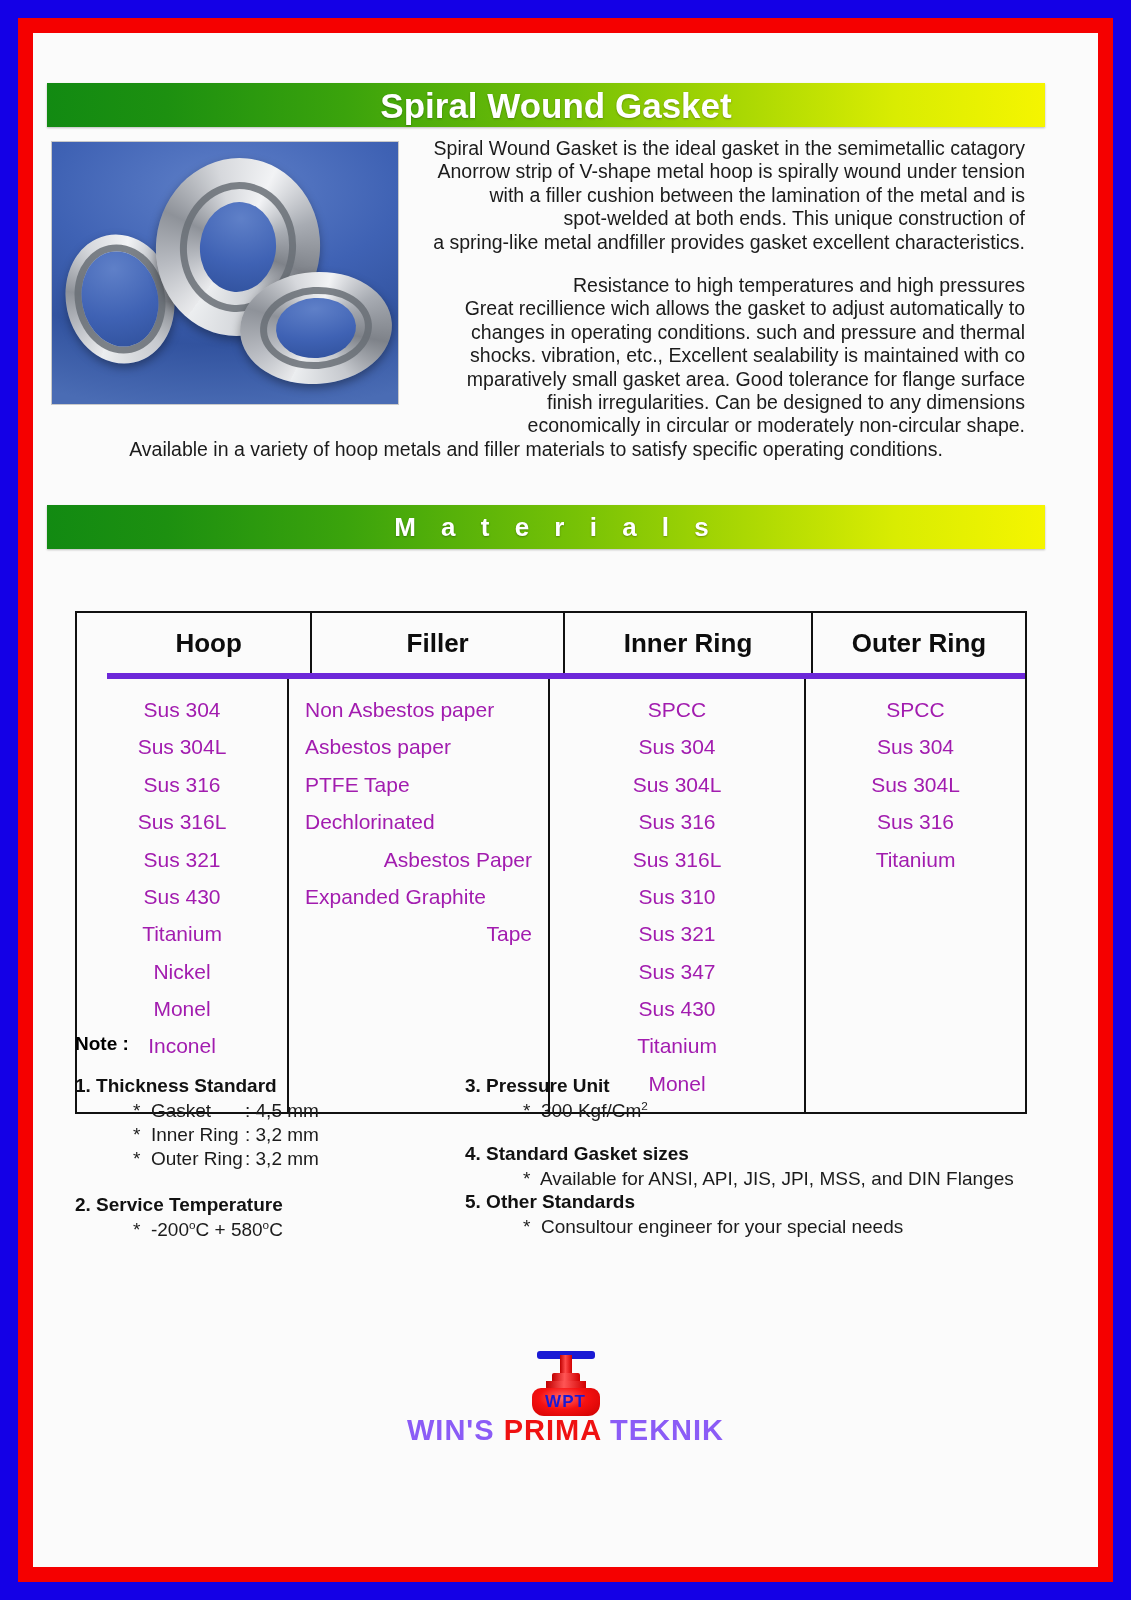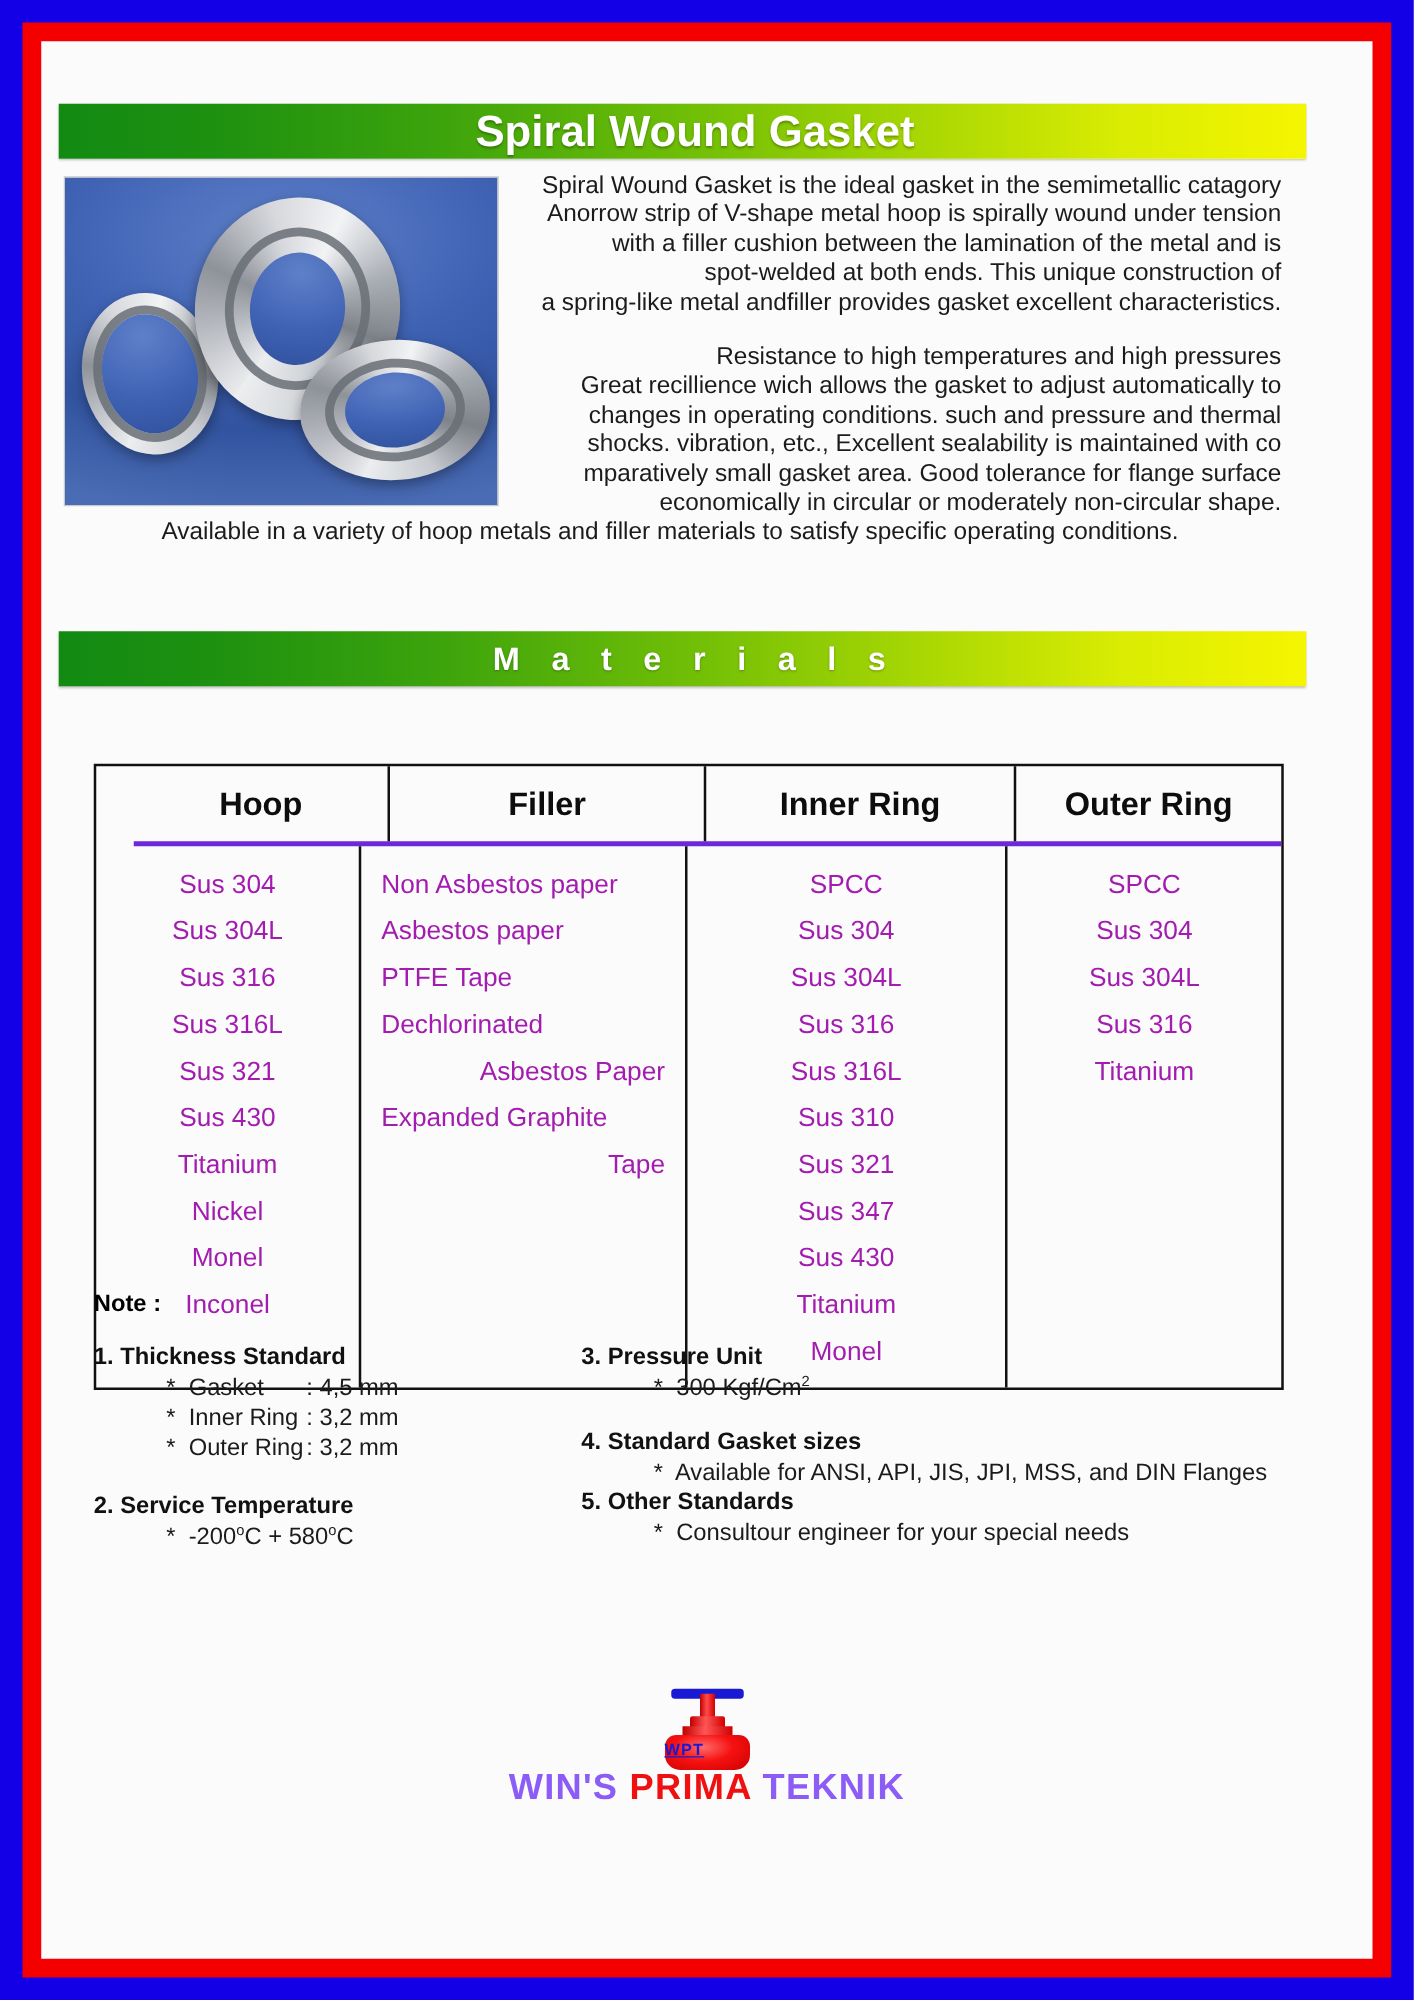--- a/index.html
+++ b/index.html
@@ -147,21 +147,21 @@
     position: absolute;
     left: 42px;
     top: 578px;
     width: 952px;
     border: 2px solid #111111;
     box-sizing: border-box;
     background: #fbfbfb;
   }
   .mat-head {
     display: flex;
-    border-bottom: 4px solid #6d28d9;
+    border-bottom: 6px solid #6d28d9;
     margin-left: 30px;
   }
   .mat-body {
     display: flex;
     min-height: 402px;
   }
   .col {
     box-sizing: border-box;
     border-right: 2px solid #111111;
   }
@@ -269,26 +269,25 @@
     position: absolute;
     left: 26px; top: 43px;
     width: 68px; height: 28px;
     background: radial-gradient(ellipse at 45% 35%, #ff6a6a 0%, #f61111 45%, #cc0000 100%);
     border-radius: 9px 9px 12px 12px;
   }
   .valve-wpt {
     position: absolute;
     left: 26px; top: 47px;
     width: 68px;
-    text-align: left;
+    text-align: center;
     color: #1a1ad4;
-    font-size: 13px;
+    font-size: 17px;
     font-weight: bold;
     letter-spacing: 1px;
-    text-decoration: underline;
   }
   .logo-text {
     font-size: 29px;
     font-weight: bold;
     letter-spacing: 1px;
     line-height: 1;
   }
   .logo-blue { color: #8b5cf6; }
   .logo-red  { color: #ef1111; }
 </style>
@@ -315,20 +314,21 @@
       <p>Anorrow strip of V-shape metal hoop is spirally wound under tension</p>
       <p>with a filler cushion between the lamination of the metal and is</p>
       <p>spot-welded at both ends. This unique construction of</p>
       <p>a spring-like metal andfiller provides gasket excellent characteristics.</p>
       <div class="gap"></div>
       <p>Resistance to high temperatures and high pressures</p>
       <p>Great recillience wich allows the gasket to adjust automatically to</p>
       <p>changes in operating conditions. such and pressure and thermal</p>
       <p>shocks. vibration, etc., Excellent sealability is maintained with co</p>
       <p>mparatively small gasket area. Good tolerance for flange surface</p>
+      <p>finish irregularities. Can be designed to any dimensions</p>
       <p>economically in circular or moderately non-circular shape.</p>
       <p class="full">Available in a variety of hoop metals and filler materials to satisfy specific operating conditions.</p>
     </div>
   </div>
 
   <div class="banner" id="banner-materials">
     <div class="banner-title">M a t e r i a l s</div>
   </div>
 
   <div class="mat-table">

